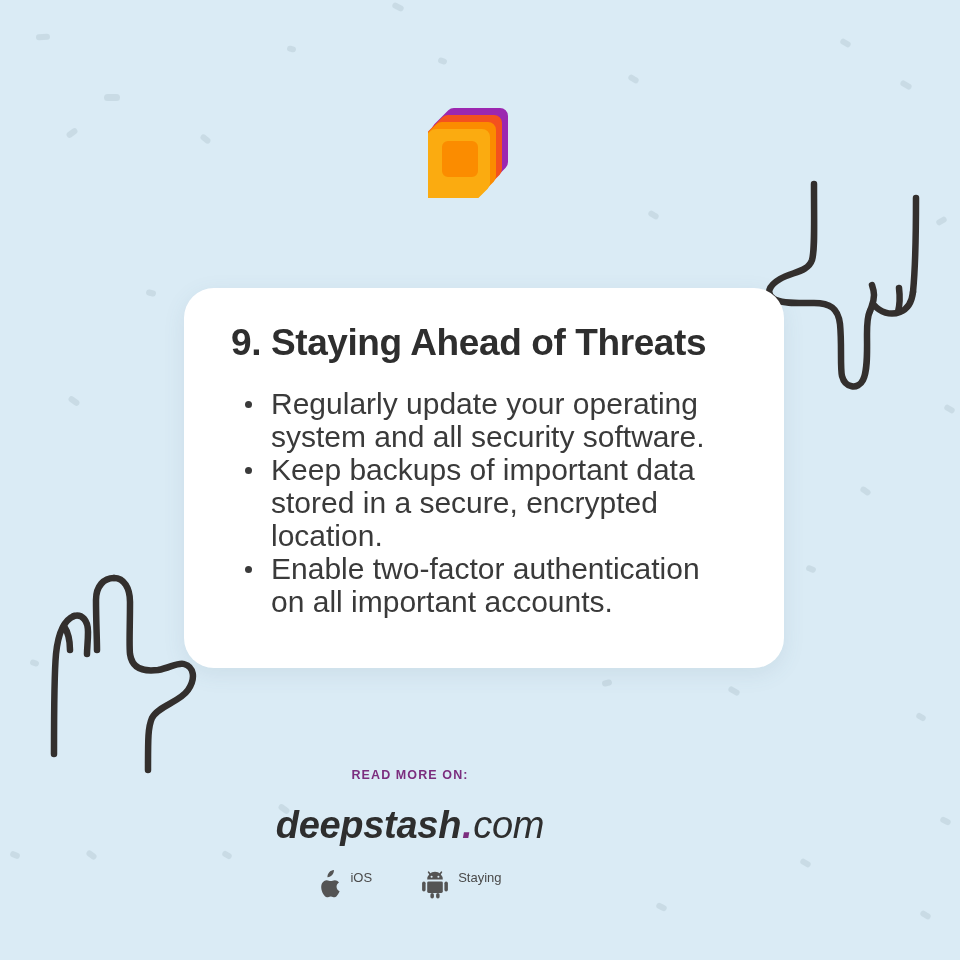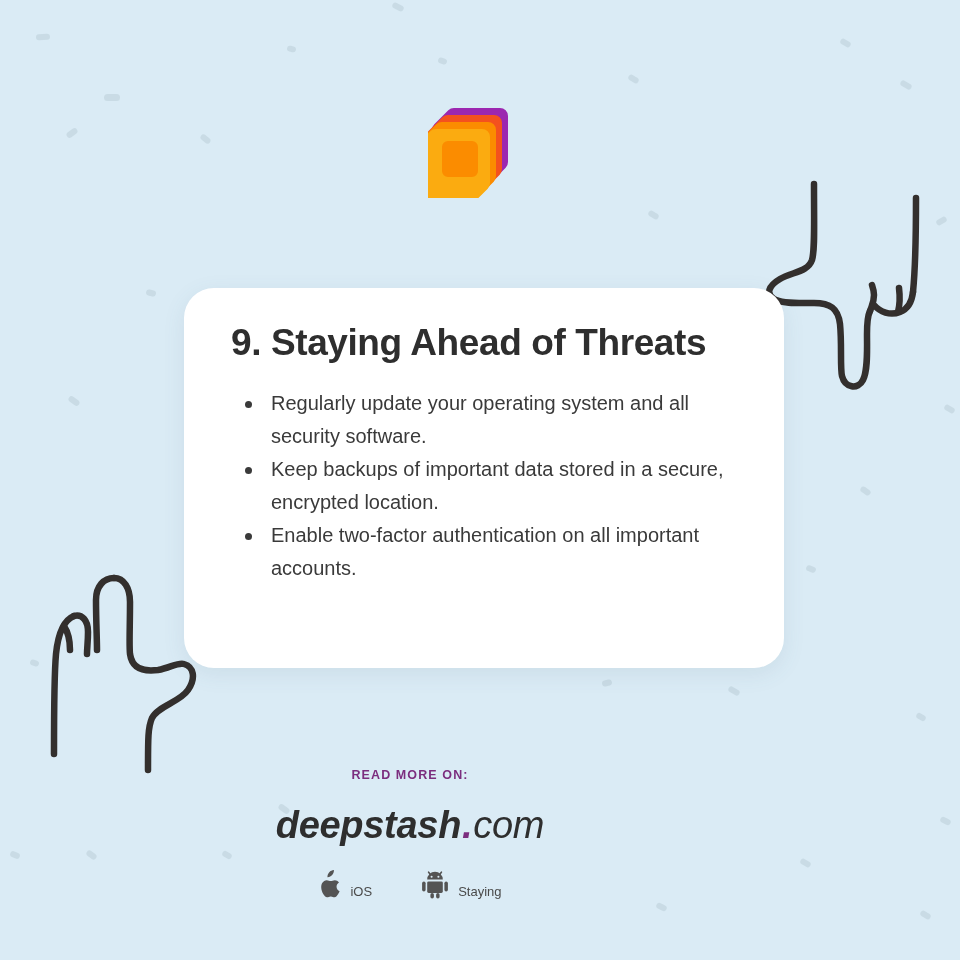--- a/index.html
+++ b/index.html
@@ -89,21 +89,21 @@
   }
 
   #bullet-list {
     list-style: none;
     margin: 0;
     padding: 0;
   }
   .bullet-item {
     position: relative;
     padding-left: 40px;
-    font-size: 20px;
+    font-size: 30px;
     line-height: 33px;
     color: #3a3a3a;
     margin-bottom: 0px;
   }
   .bullet-dot {
     position: absolute;
     left: 14px;
     top: 14px;
     width: 7px;
     height: 7px;
@@ -145,21 +145,21 @@
 
   #store-badges {
     margin-top: 26px;
     display: flex;
     justify-content: center;
     align-items: center;
     gap: 48px;
   }
   .badge {
     display: flex;
-    align-items: flex-end;
+    align-items: flex-start;
     gap: 8px;
   }
   .badge-label {
     font-size: 13px;
     color: #4a4a4a;
   }
   .badge svg { display: block; }
 </style>
 </head>
 <body>

